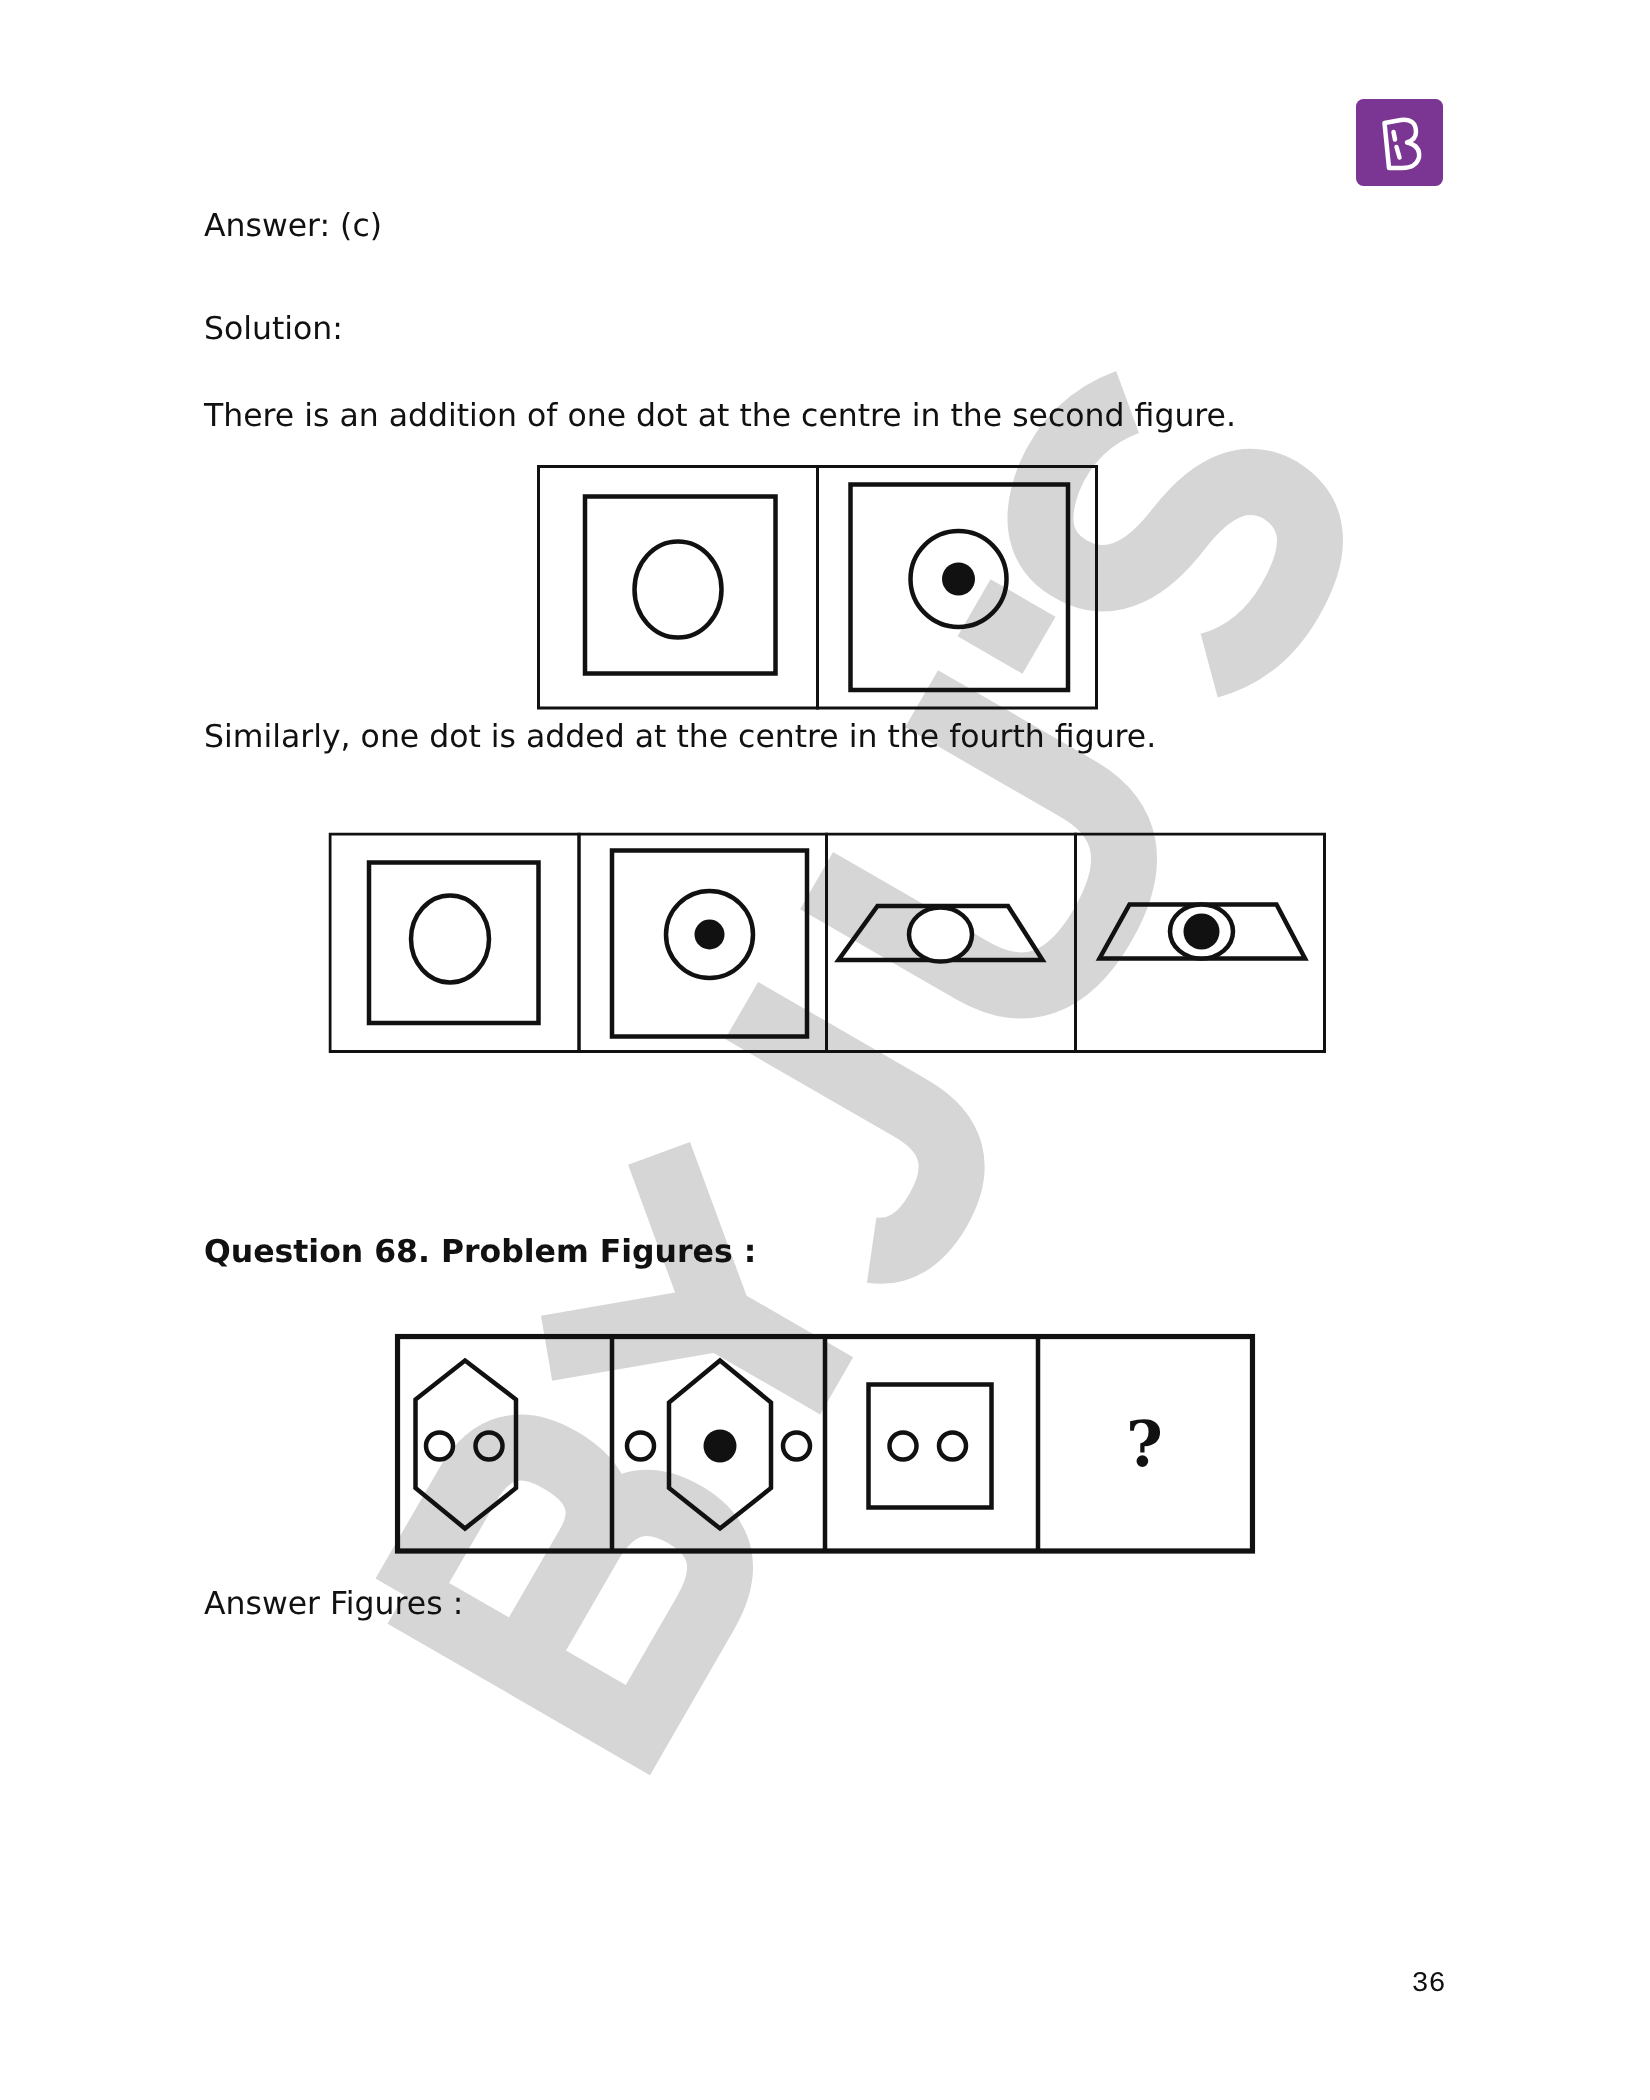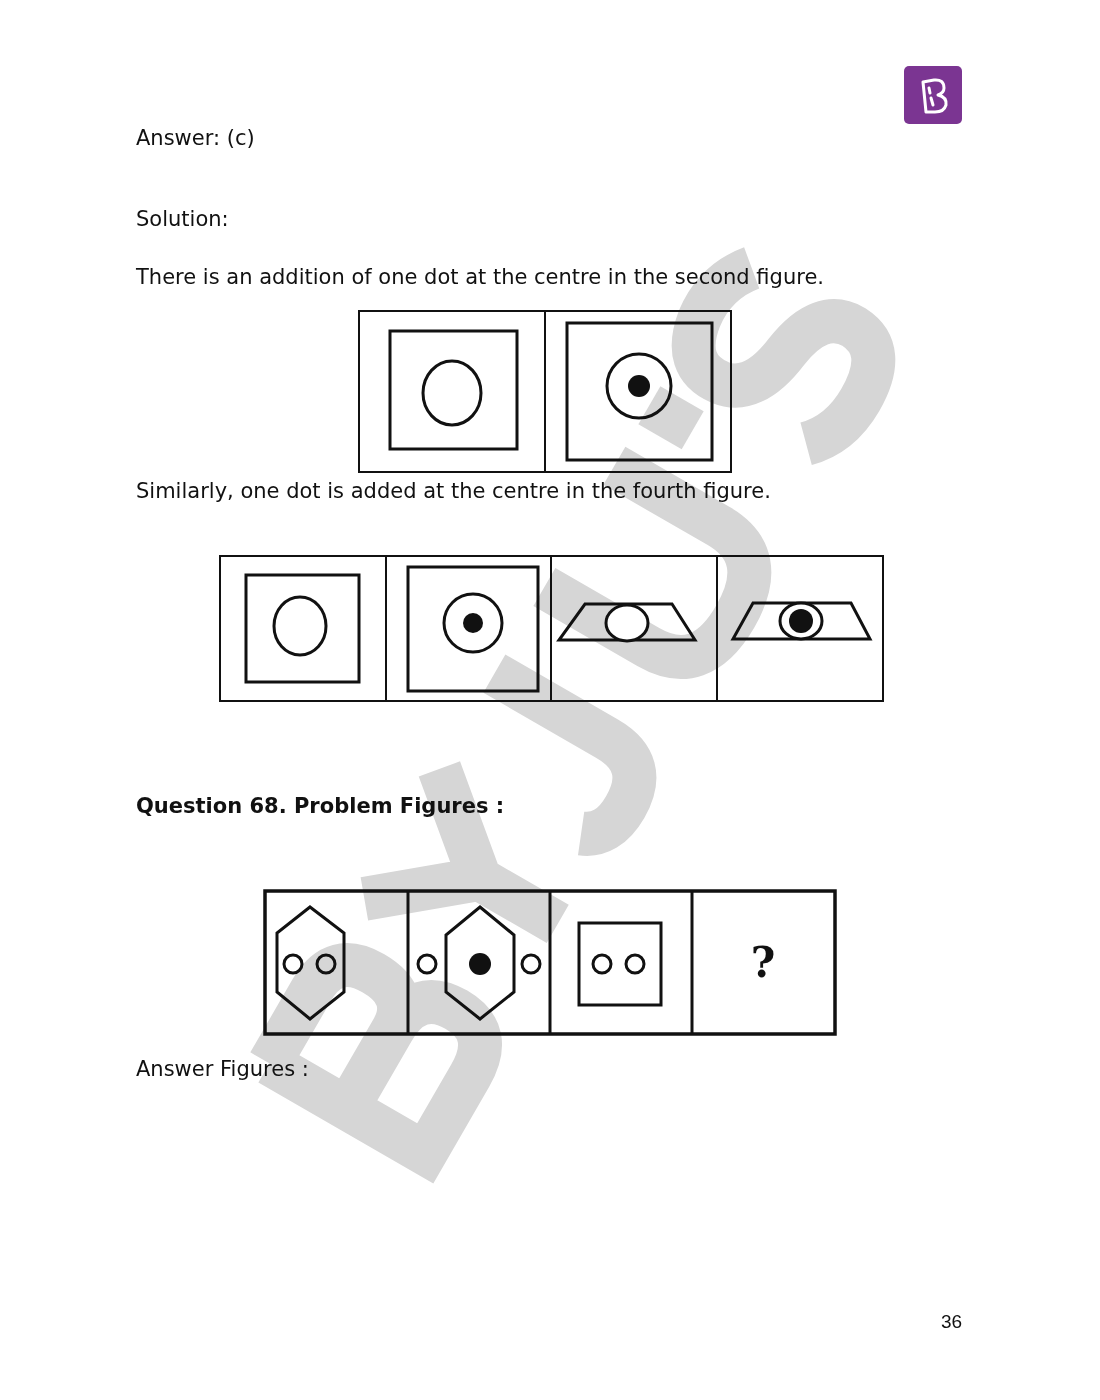--- a/index.html
+++ b/index.html
@@ -3,21 +3,21 @@
 <meta charset="utf-8">
 <style>
   html, body { margin:0; padding:0; background:#fff; }
   body { width:1100px; height:1400px; position:relative; overflow:hidden;
          font-family:"DejaVu Sans", sans-serif; color:#111; }
   .watermark { position:absolute; left:0; top:0; width:1100px; height:1400px; pointer-events:none; z-index:0; }
   .txt { position:absolute; left:136px; font-size:21px; line-height:26px; z-index:1; white-space:nowrap; }
   .bold { font-weight:bold; }
   .logo { position:absolute; left:904px; top:66px; width:58px; height:58px; border-radius:5px; background:#7b3592; z-index:1; }
   .fig { position:absolute; z-index:1; }
-  .pagenum { position:absolute; left:941px; top:1311px; font-family:Liberation Sans, sans-serif; font-size:19px; z-index:1; }
+  .pagenum { position:absolute; left:941px; top:1311px; font-family:Liberation Mono, monospace; font-size:19px; z-index:1; }
 </style>
 </head>
 <body>
 
 <svg class="watermark" viewBox="0 0 1100 1400">
   <g transform="translate(560 700) rotate(-60)" fill="none" stroke="#d6d6d6" stroke-width="44" stroke-linecap="butt" stroke-linejoin="miter">
 
     <path d="M-460 -70 L-460 110 L-370 110 Q-320 110 -320 65 Q-320 20 -370 20 L-460 20 M-370 20 Q-330 20 -330 -25 Q-330 -70 -375 -70 L-460 -70"></path>
 
     <path d="M-270 -70 L-195 20 L-120 -70 M-195 20 L-195 110"></path>
@@ -31,21 +31,21 @@
     <path d="M470 -50 Q440 -75 400 -70 Q350 -62 355 -20 Q360 15 415 22 Q470 30 470 68 Q468 110 410 110 Q370 110 345 85"></path>
   </g>
 </svg>
 
 <div class="logo">
   <svg width="58" height="58" viewBox="0 0 58 58">
     <path d="M19 16 L30 14 Q40 13 40 22 Q40 27 34 29 Q43 31 42 39 Q40 46 31 46 L22 46 Z M25 22 L26 27 M27 32 L29 39" fill="none" stroke="#fff" stroke-width="3" stroke-linejoin="round" stroke-linecap="round"></path>
   </svg>
 </div>
 
-<div class="txt" style="top:125px">Answer: (c)</div>
+<div class="txt" style="top:137px">Answer: (c)</div>
 <div class="txt" style="top:206px">Solution:</div>
 <div class="txt" style="top:264px">There is an addition of one dot at the centre in the second figure.</div>
 
 <svg class="fig" style="left:358px; top:310px;" width="375" height="164" viewBox="0 0 375 164">
   <g>
     <rect x="1" y="1" width="186" height="161" fill="none" stroke="#111" stroke-width="2"></rect>
     <rect x="32" y="21" width="127" height="118" fill="none" stroke="#111" stroke-width="3"></rect>
     <ellipse cx="94" cy="83" rx="29" ry="32" fill="none" stroke="#111" stroke-width="3"></ellipse>
   </g>
   <g>
@@ -76,21 +76,21 @@
     <ellipse cx="408" cy="68" rx="21" ry="18" fill="#fff" stroke="#111" stroke-width="3"></ellipse>
   </g>
   <g>
     <rect x="498" y="1" width="166" height="145" fill="none" stroke="#111" stroke-width="2"></rect>
     <polygon points="534,48 632,48 651,84 514,84" fill="none" stroke="#111" stroke-width="3" stroke-linejoin="miter"></polygon>
     <ellipse cx="582" cy="66" rx="21" ry="18" fill="#fff" stroke="#111" stroke-width="3"></ellipse>
     <circle cx="582" cy="66" r="12" fill="#111"></circle>
   </g>
 </svg>
 
-<div class="txt bold" style="top:793px">Question 68. Problem Figures :</div>
+<div class="txt bold" style="top:821px">Question 68. Problem Figures :</div>
 
 <svg class="fig" style="left:263px; top:889px;" width="574" height="148" viewBox="0 0 574 148">
   <rect x="2" y="2" width="570" height="143" fill="none" stroke="#111" stroke-width="3.5"></rect>
   <line x1="145" y1="2" x2="145" y2="145" stroke="#111" stroke-width="3"></line>
   <line x1="287" y1="2" x2="287" y2="145" stroke="#111" stroke-width="3"></line>
   <line x1="429" y1="2" x2="429" y2="145" stroke="#111" stroke-width="3"></line>
   <g>
     <polygon points="47,18 81,44 81,103 47,130 14,103 14,44" fill="none" stroke="#111" stroke-width="3"></polygon>
     <circle cx="30" cy="75" r="9" fill="none" stroke="#111" stroke-width="3"></circle>
     <circle cx="63" cy="75" r="9" fill="none" stroke="#111" stroke-width="3"></circle>

